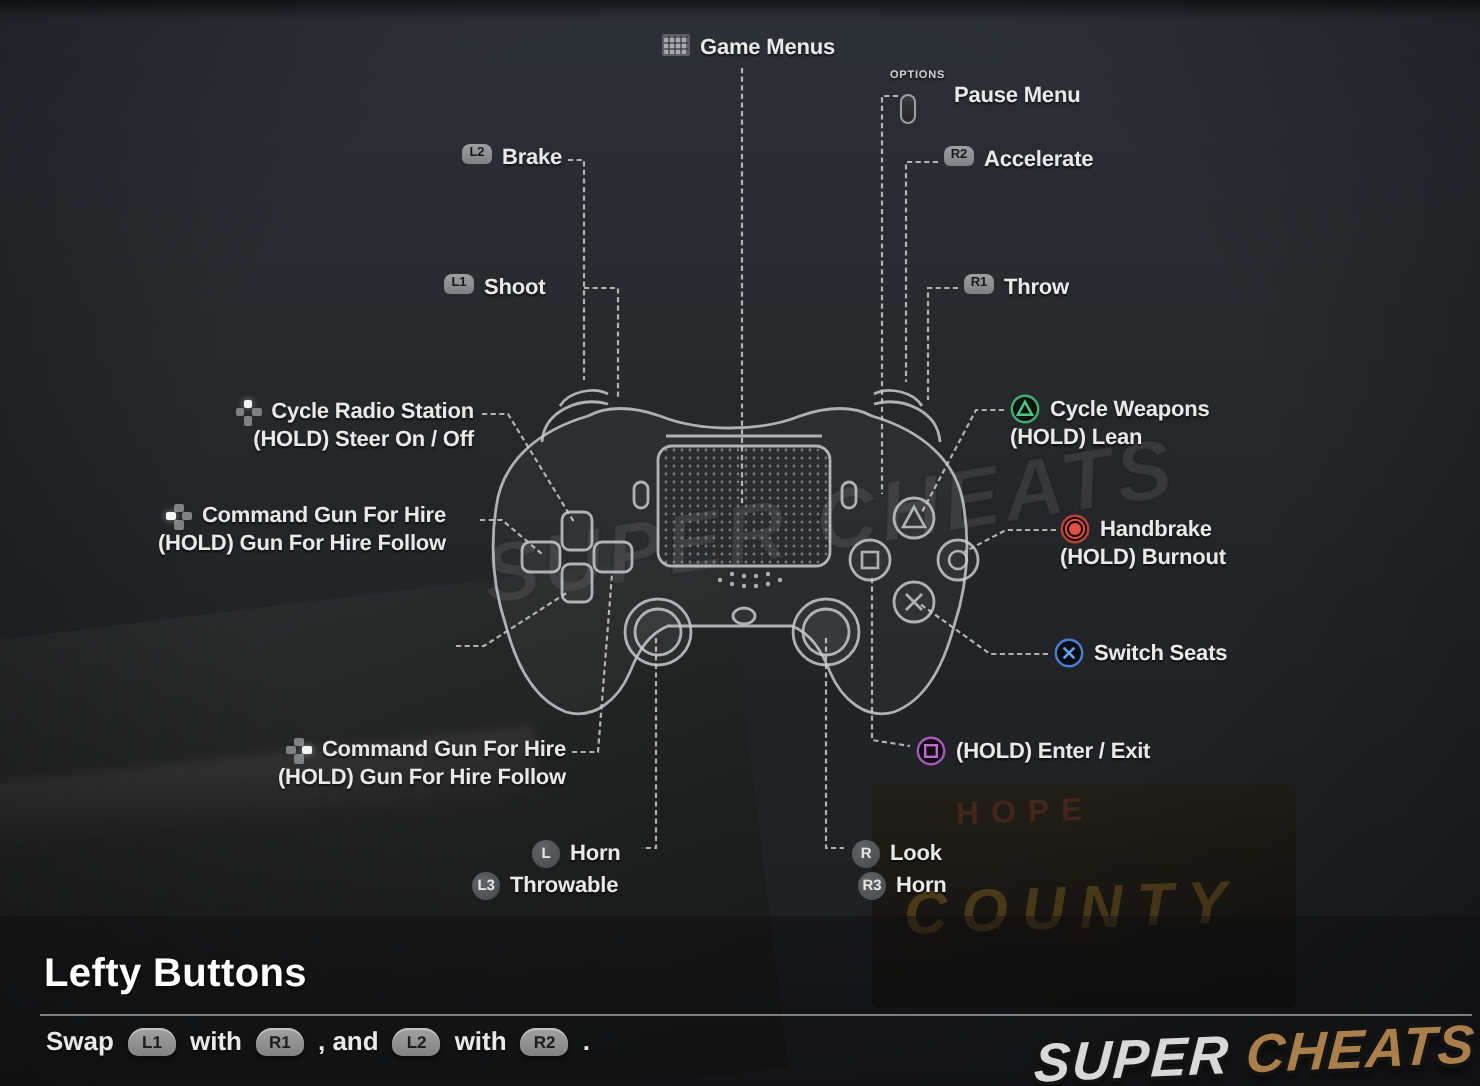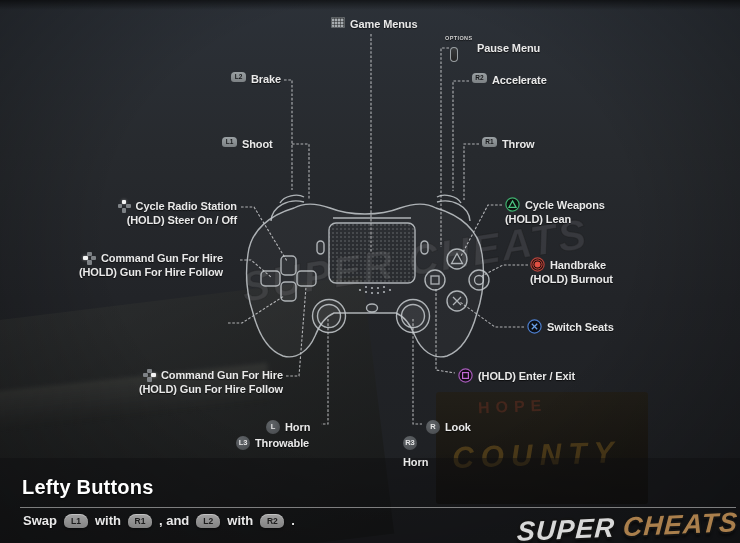--- a/index.html
+++ b/index.html
@@ -294,21 +294,21 @@
     <span>Horn</span>
   </div>
   <div class="lbl row" style="left:236px;top:436px;">
     <span class="badge-round">L3</span>
     <span>Throwable</span>
   </div>
   <div class="lbl row" style="left:426px;top:420px;">
     <span class="badge-round">R</span>
     <span>Look</span>
   </div>
-  <div class="lbl row" style="left:403px;top:436px;flex-direction:column;">
+  <div class="lbl row" style="left:429px;top:436px;">
     <span class="badge-round">R3</span>
     <span>Horn</span>
   </div>
 
   <div class="lefty-title">Lefty Buttons</div>
   <div class="divider"></div>
   <div class="swap-row">
     <span class="t">Swap</span>
     <span class="badge-shoulder">L1</span>
     <span class="t">with</span>

